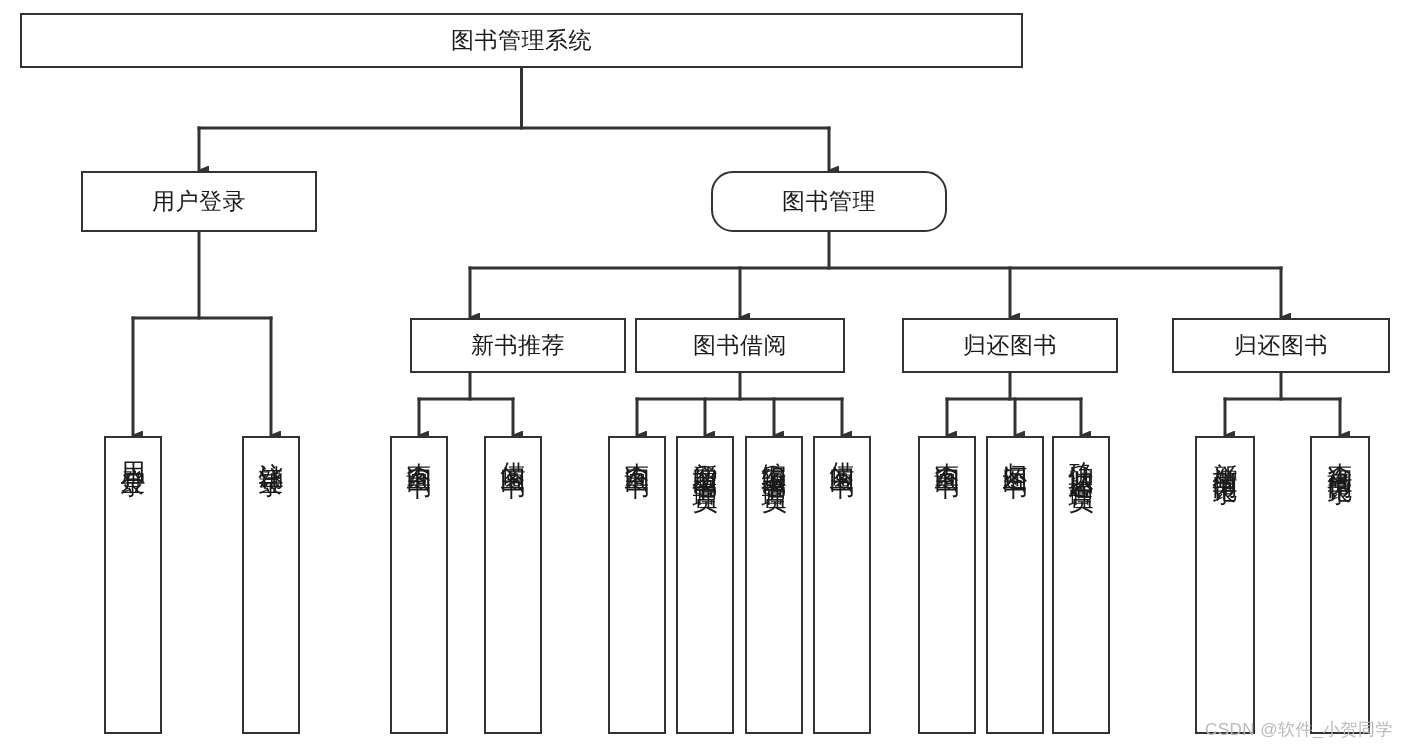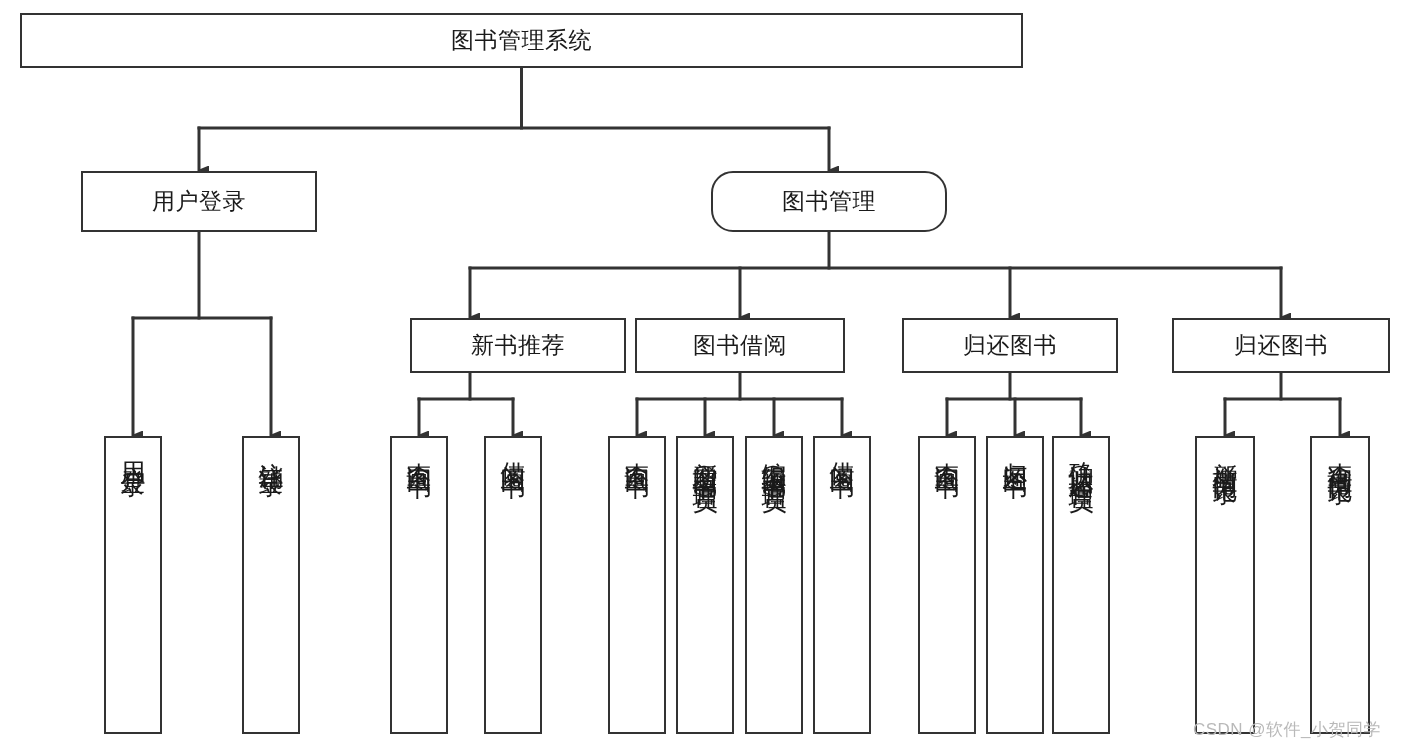--- a/index.html
+++ b/index.html
@@ -57,21 +57,21 @@
   .node.vert .label {
     writing-mode: vertical-rl;
     text-orientation: upright;
     font-size: 25px;
     line-height: 1.0;
     letter-spacing: 4px;
     white-space: nowrap;
   }
   .watermark {
     position: absolute;
-    right: 24px;
+    right: 12px;
     bottom: 6px;
     font-size: 17px;
     color: #b9b9b9;
     z-index: 5;
     white-space: nowrap;
     letter-spacing: 0.5px;
   }
 </style>
 </head>
 <body>

